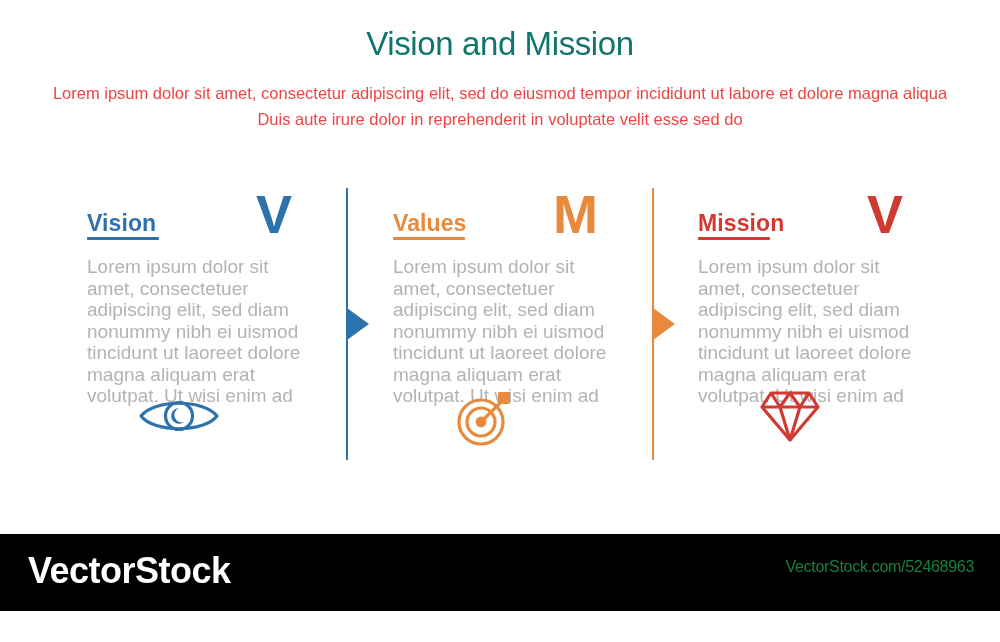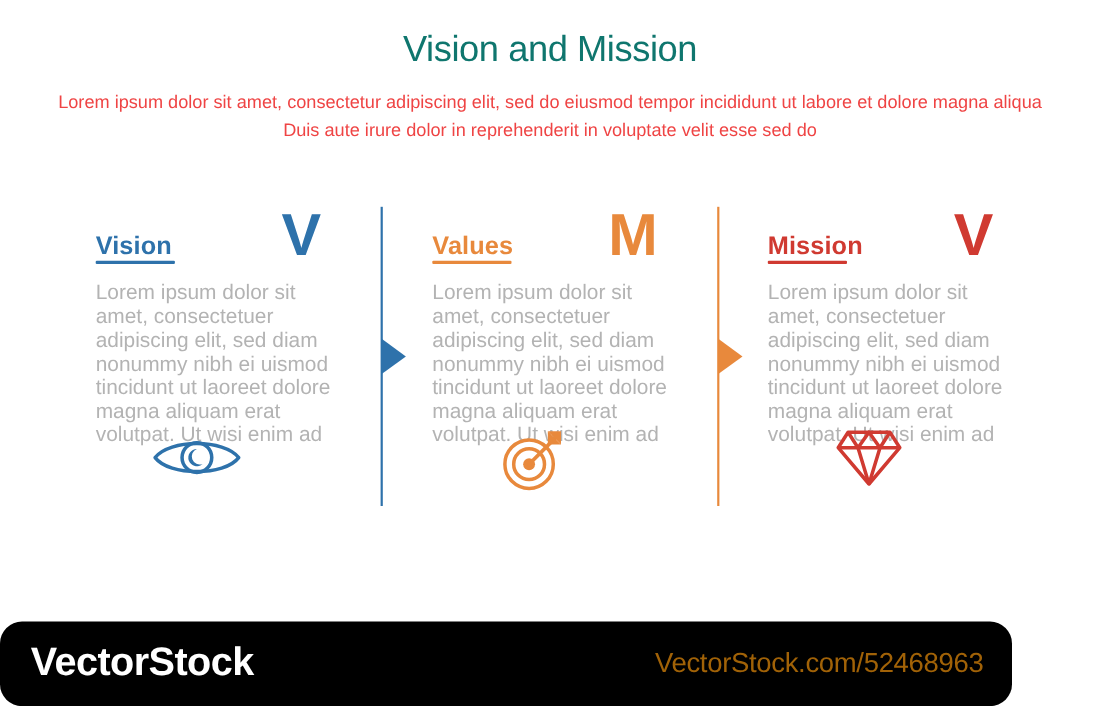--- a/index.html
+++ b/index.html
@@ -144,41 +144,40 @@
     width: 0;
     height: 0;
     border-top: 16px solid transparent;
     border-bottom: 16px solid transparent;
   }
 
   
   #footer {
     position: absolute;
     left: 0;
-    top: 565px;
-    width: 920px;
+    top: 534px;
+    width: 1000px;
     height: 77px;
     background: #000000;
-    border-radius: 20px;
   }
   #footer-brand {
     position: absolute;
     left: 28px;
     top: 16px;
     font-size: 36px;
     font-weight: bold;
     color: #ffffff;
     letter-spacing: -0.5px;
   }
   #footer-url {
     position: absolute;
     right: 26px;
     top: 24px;
-    font-size: 25px;
-    color: #a16207;
+    font-size: 16px;
+    color: #15803d;
     letter-spacing: -0.3px;
   }
 </style>
 </head>
 <body>
 
 <div id="slide">
 
   <div id="header">
     <div id="page-title">Vision and Mission</div>

